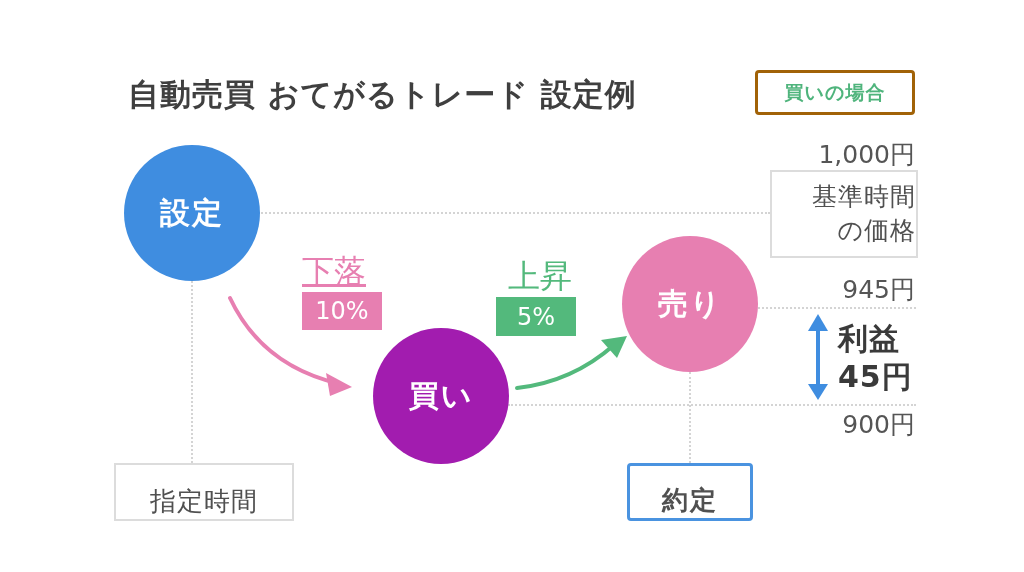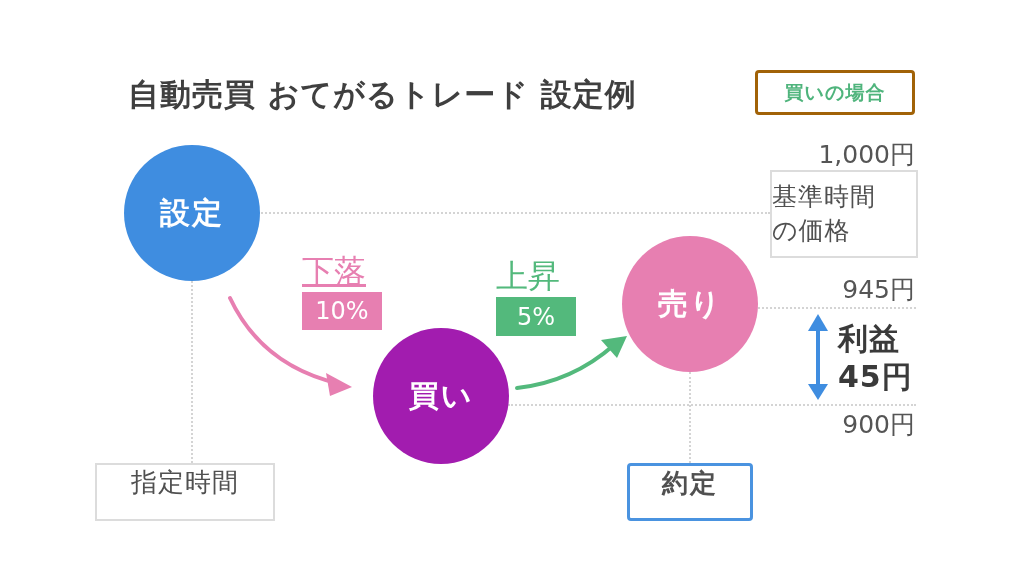--- a/index.html
+++ b/index.html
@@ -20,34 +20,34 @@
     border-radius: 50%; width: 136px; height: 136px; display: flex; align-items: center; justify-content: center;
     color: #ffffff; font-weight: bold; font-size: 30px; letter-spacing: 2px;
   }
   .c-setting { left: 124px; top: 145px; background: #3f8de0; }
   .c-buy { left: 373px; top: 328px; background: #a21caf; }
   .c-sell { left: 622px; top: 236px; background: #e77fb1; }
   .hline { height: 0; border-top: 2px dotted #d4d4d4; }
   .vline { width: 0; border-left: 2px dotted #d4d4d4; }
   .box {
     box-sizing: border-box; border: 2px solid #dcdcdc; background: #ffffff; color: #505050;
-    display: flex; align-items: flex-start; justify-content: center; text-align: center; font-size: 26px;
+    display: flex; align-items: flex-end; justify-content: center; text-align: center; font-size: 26px;
   }
-  .box-time { left: 95px; top: 463px; width: 180px; height: 58px; letter-spacing: 1px; }
+  .box-time { left: 114px; top: 463px; width: 180px; height: 58px; letter-spacing: 1px; }
   .box-exec { left: 627px; top: 463px; width: 126px; height: 58px; border: 3px solid #4a93e0; border-radius: 4px; font-weight: bold; letter-spacing: 2px; }
   .box-base { left: 770px; top: 170px; width: 148px; height: 88px; font-size: 25px; line-height: 34px; flex-direction: column; letter-spacing: 1px; }
   .price { right: 109px; font-size: 25px; color: #555555; white-space: nowrap; }
   .profit { left: 838px; font-size: 30px; font-weight: bold; color: #3a3a3a; white-space: nowrap; letter-spacing: 1px; }
   .move-label { font-size: 32px; white-space: nowrap; }
   .move-pct {
     color: #ffffff; font-size: 24px; display: flex; align-items: center; justify-content: center;
   }
   .down-label { left: 302px; top: 250px; color: #e77fb1; text-decoration: underline; }
   .down-pct { left: 302px; top: 292px; width: 80px; height: 38px; background: #e77fb1; }
-  .up-label { left: 496px; top: 255px; color: #53b97c; }
+  .up-label { left: 508px; top: 255px; color: #53b97c; }
   .up-pct { left: 496px; top: 297px; width: 80px; height: 39px; background: #53b97c; }
   svg.overlay { position: absolute; left: 0; top: 0; }
 </style>
 </head>
 <body>
 
 <div class="abs hline" style="left:258px; top:212px; width:512px;"></div>
 <div class="abs hline" style="left:758px; top:307px; width:158px;"></div>
 <div class="abs hline" style="left:508px; top:404px; width:408px;"></div>
 <div class="abs vline" style="left:191px; top:281px; height:182px;"></div>

